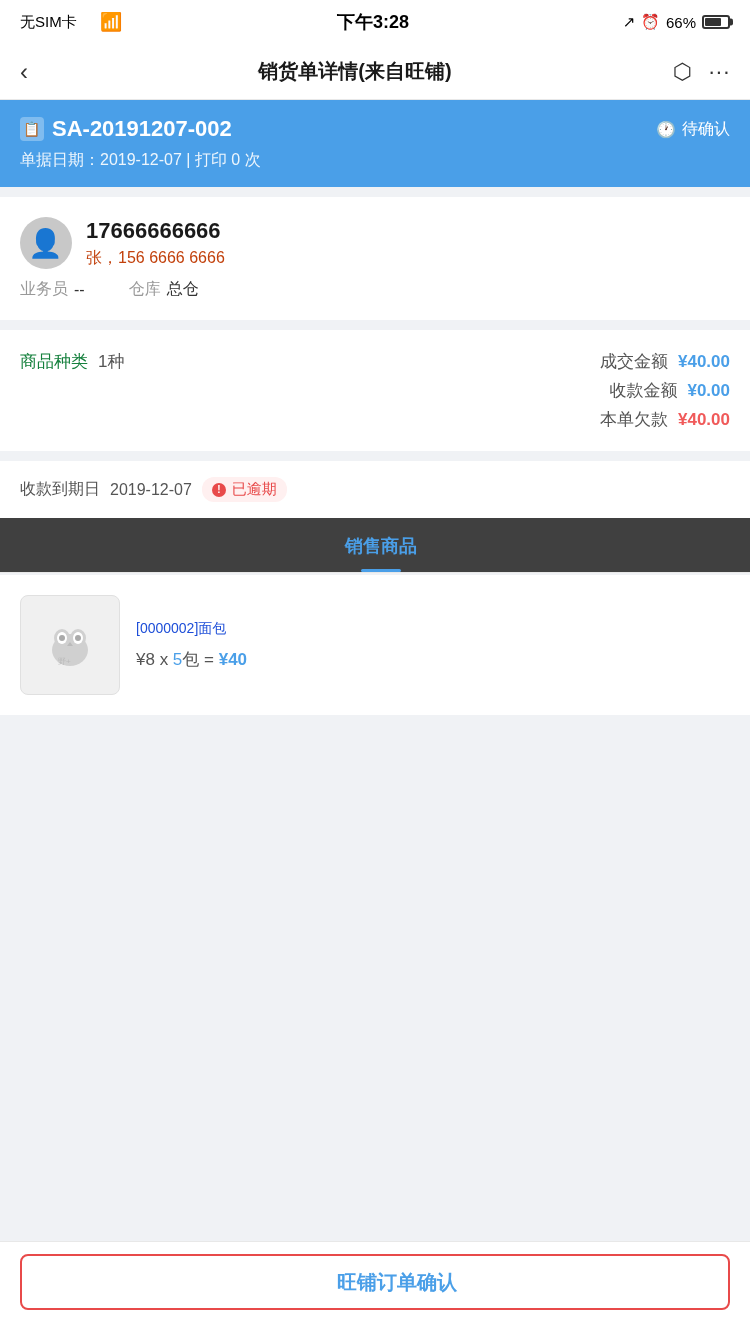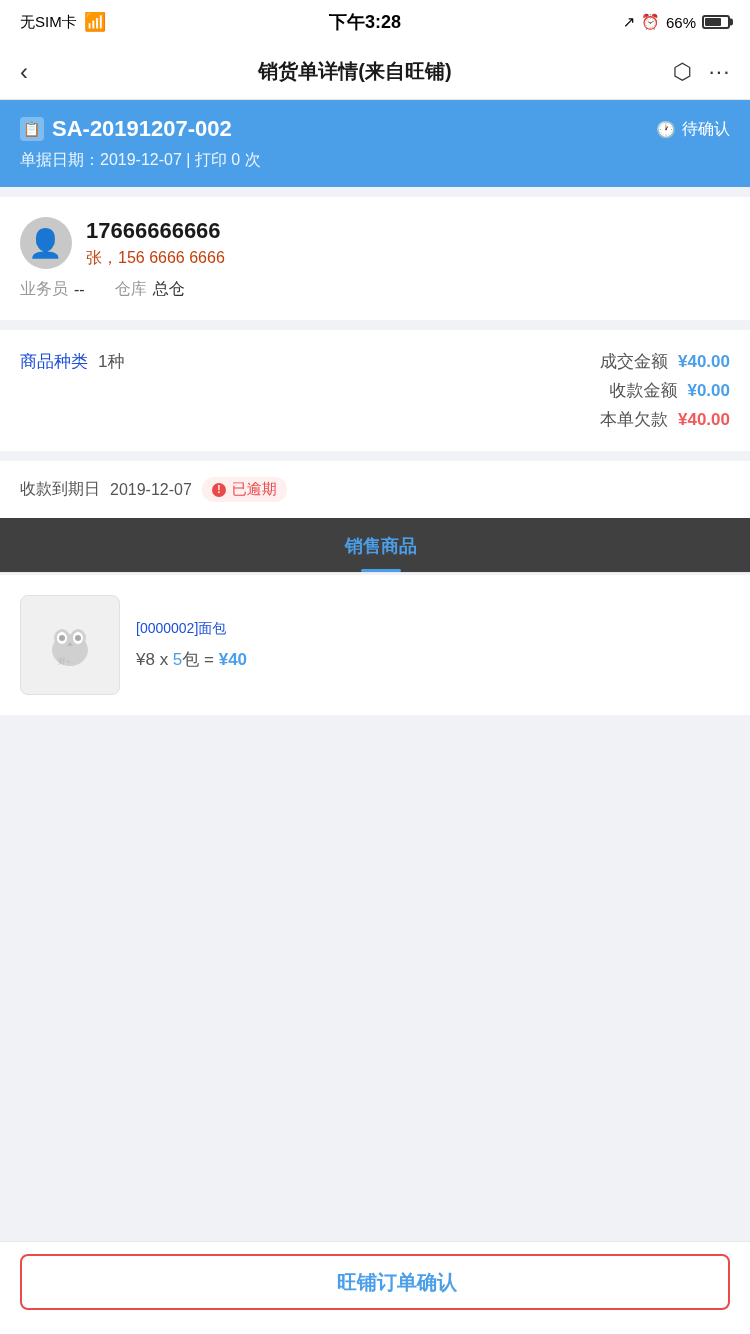--- a/index.html
+++ b/index.html
@@ -17,21 +17,21 @@
     .status-bar {
       background: #fff;
       height: 44px;
       display: flex;
       align-items: center;
       justify-content: space-between;
       padding: 0 20px;
       font-size: 16px;
       font-weight: 500;
     }
-    .status-left { display: flex; align-items: center; gap: 8px; font-size: 15px; }
+    .status-left { display: flex; align-items: center; gap: 24px; font-size: 15px; }
     .status-center { font-size: 18px; font-weight: 600; }
     .status-right { display: flex; align-items: center; gap: 6px; font-size: 15px; }
     .battery-icon {
       display: inline-block;
       width: 28px; height: 14px;
       border: 2px solid #333;
       border-radius: 3px;
       position: relative;
       vertical-align: middle;
     }
@@ -158,21 +158,21 @@
       color: #1a1a1a;
     }
     .customer-sub {
       font-size: 16px;
       color: #c2410c;
       margin-top: 4px;
     }
     .info-row {
       display: flex;
       align-items: flex-start;
-      gap: 30px;
+      gap: 44px;
       margin-top: 10px;
       font-size: 16px;
       color: #555;
     }
     .info-item { display: flex; align-items: center; gap: 6px; }
     .info-label { color: #999; }
     .info-value { color: #333; }
 
     
     .summary-card {
@@ -183,21 +183,21 @@
       justify-content: space-between;
       align-items: flex-start;
     }
     .summary-left {
       display: flex;
       align-items: center;
       gap: 10px;
       font-size: 17px;
       color: #555;
     }
-    .summary-label { color: #1d4ed8; }
+    .summary-label { color: #15803d; }
     .summary-right {
       display: flex;
       flex-direction: column;
       align-items: flex-end;
       gap: 6px;
     }
     .summary-row {
       display: flex;
       align-items: center;
       gap: 10px;

